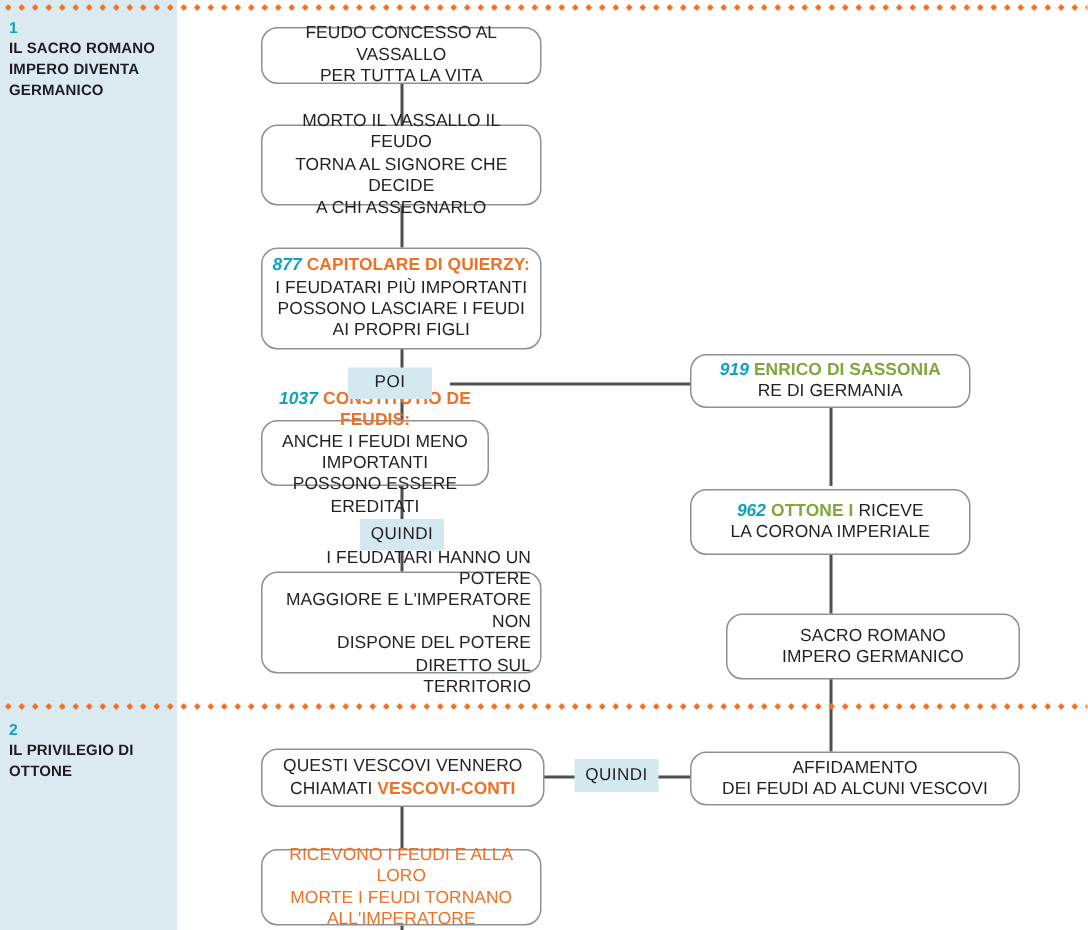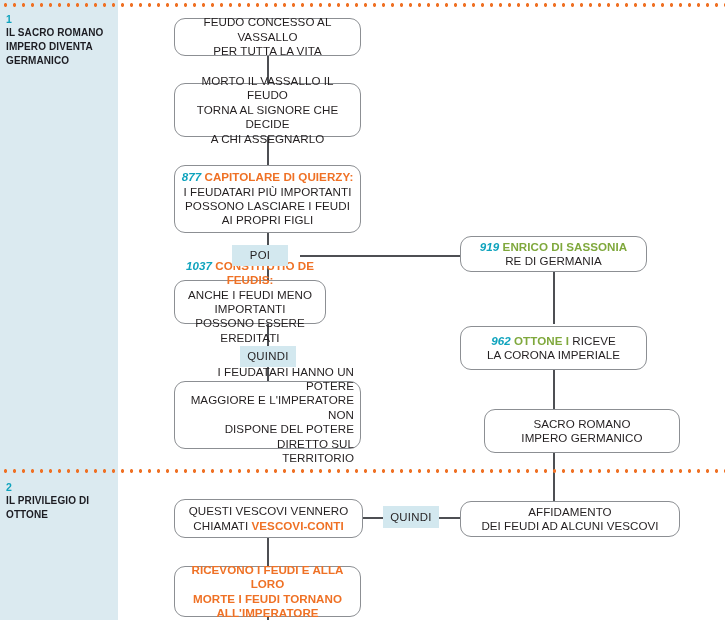--- a/index.html
+++ b/index.html
@@ -97,21 +97,21 @@
   }
   .node .txt {
     font-size: 11.6px;
     line-height: 14.4px;
     color: #231f20;
     letter-spacing: 0.05px;
     font-weight: normal;
   }
   .node .txt.orange-all {
     color: #ef7125;
-    font-weight: bold;
+    font-weight: normal;
     text-align: center;
   }
 
   
   .c-teal   { color: #0fa3bd; font-weight: bold; font-style: italic; }
   .c-orange { color: #ef7125; font-weight: bold; }
   .c-green  { color: #7fa83c; font-weight: bold; }
 
   
   .chip {

